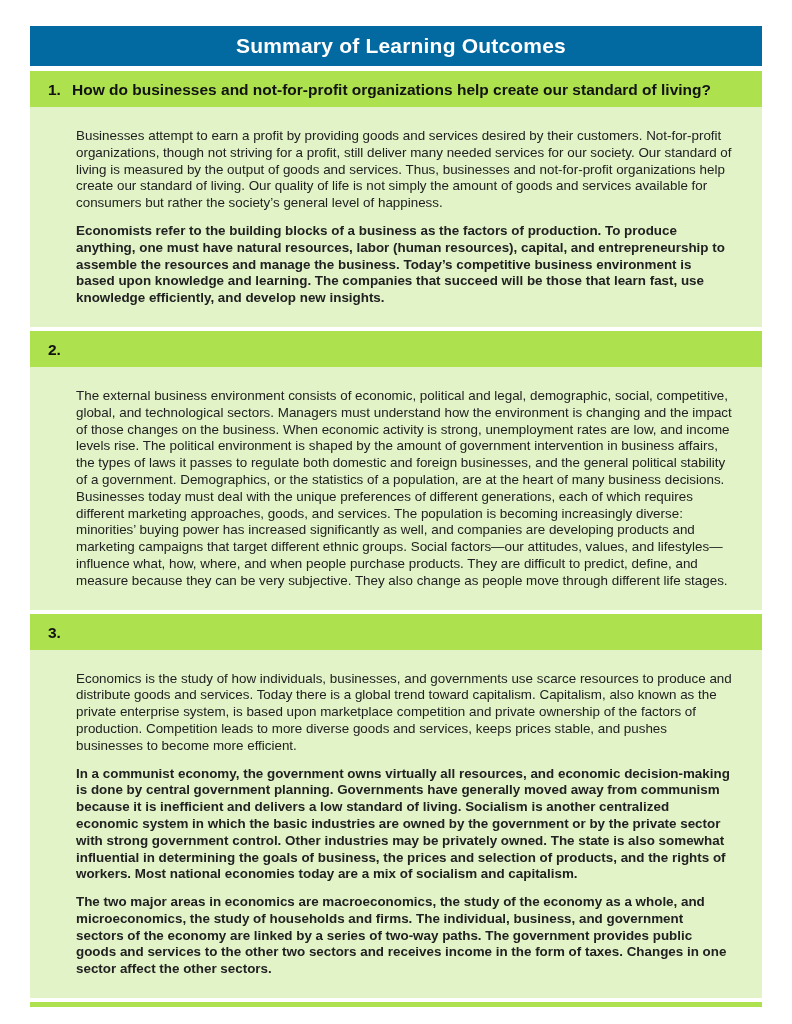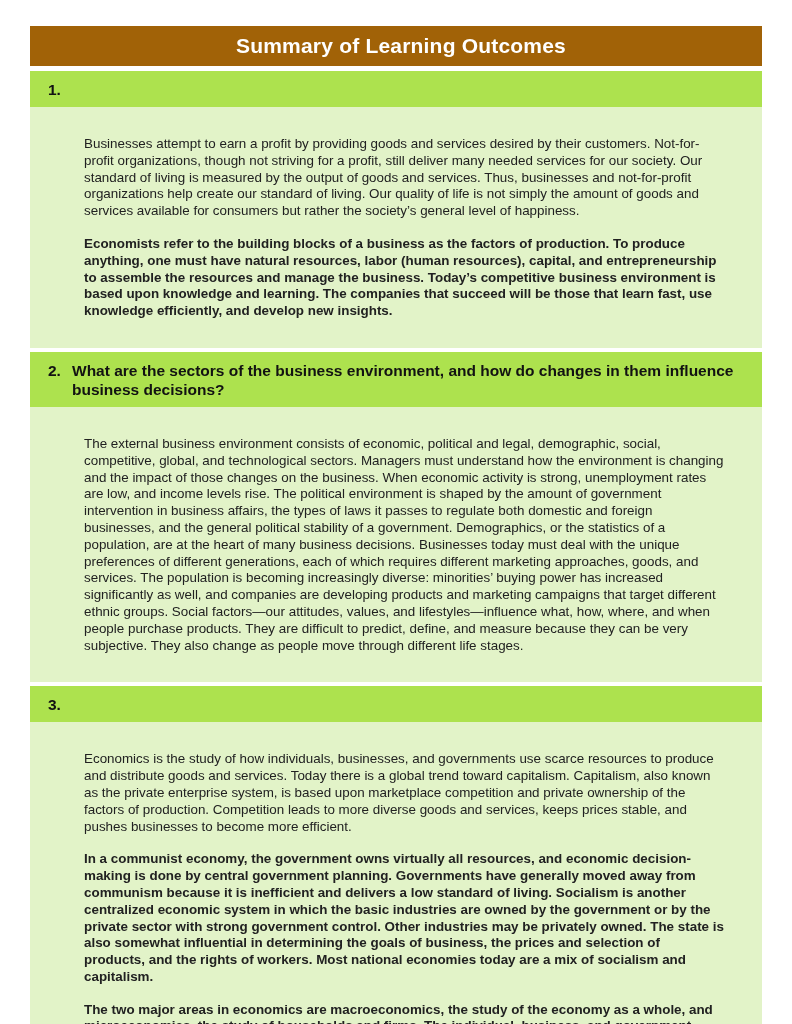--- a/index.html
+++ b/index.html
@@ -13,21 +13,21 @@
     position: relative;
     width: 792px; height: 1024px;
     background: #ffffff;
   }
   .content {
     position: absolute;
     left: 30px; top: 26px;
     width: 732px;
   }
   .header-bar {
-    background: #a16207;
+    background: #0369a1;
     height: 40px;
     display: flex;
     align-items: center;
     justify-content: center;
     margin-bottom: 5px;
     padding-left: 10px;
   }
   .header-bar .title {
     color: #ffffff;
     font-size: 21px;
@@ -53,21 +53,21 @@
     font-weight: bold;
     font-size: 15.5px;
     line-height: 19px;
     color: #121212;
   }
   .panel {
     background: #e2f3c8;
     padding: 13px 22px 12px 38px;
   }
   .panel p {
-    margin: 16px;
+    margin: 8px;
     font-size: 13.4px;
     line-height: 16.8px;
     color: #212121;
   }
   .panel p + p { margin-top: 11px; font-weight: bold; }
   .next-bar-sliver {
     background: #ade24e;
     height: 5px;
     margin-top: 2px;
   }
@@ -78,31 +78,31 @@
 <div class="page">
   <div class="content">
 
     <div class="header-bar">
       <span class="title">Summary of Learning Outcomes</span>
     </div>
 
     <div class="section">
       <div class="q-bar">
         <span class="q-num">1.</span>
+        <span class="q-text">How do businesses and not-for-profit organizations help create our standard of living?</span>
       </div>
       <div class="panel">
         <p>Businesses attempt to earn a profit by providing goods and services desired by their customers. Not-for-profit organizations, though not striving for a profit, still deliver many needed services for our society. Our standard of living is measured by the output of goods and services. Thus, businesses and not-for-profit organizations help create our standard of living. Our quality of life is not simply the amount of goods and services available for consumers but rather the society’s general level of happiness.</p>
         <p>Economists refer to the building blocks of a business as the factors of production. To produce anything, one must have natural resources, labor (human resources), capital, and entrepreneurship to assemble the resources and manage the business. Today’s competitive business environment is based upon knowledge and learning. The companies that succeed will be those that learn fast, use knowledge efficiently, and develop new insights.</p>
       </div>
     </div>
 
     <div class="section">
       <div class="q-bar">
         <span class="q-num">2.</span>
-        <span class="q-text">What are the sectors of the business environment, and how do changes in them influence business decisions?</span>
       </div>
       <div class="panel">
         <p>The external business environment consists of economic, political and legal, demographic, social, competitive, global, and technological sectors. Managers must understand how the environment is changing and the impact of those changes on the business. When economic activity is strong, unemployment rates are low, and income levels rise. The political environment is shaped by the amount of government intervention in business affairs, the types of laws it passes to regulate both domestic and foreign businesses, and the general political stability of a government. Demographics, or the statistics of a population, are at the heart of many business decisions. Businesses today must deal with the unique preferences of different generations, each of which requires different marketing approaches, goods, and services. The population is becoming increasingly diverse: minorities’ buying power has increased significantly as well, and companies are developing products and marketing campaigns that target different ethnic groups. Social factors—our attitudes, values, and lifestyles—influence what, how, where, and when people purchase products. They are difficult to predict, define, and measure because they can be very subjective. They also change as people move through different life stages.</p>
       </div>
     </div>
 
     <div class="section">
       <div class="q-bar">
         <span class="q-num">3.</span>
       </div>

